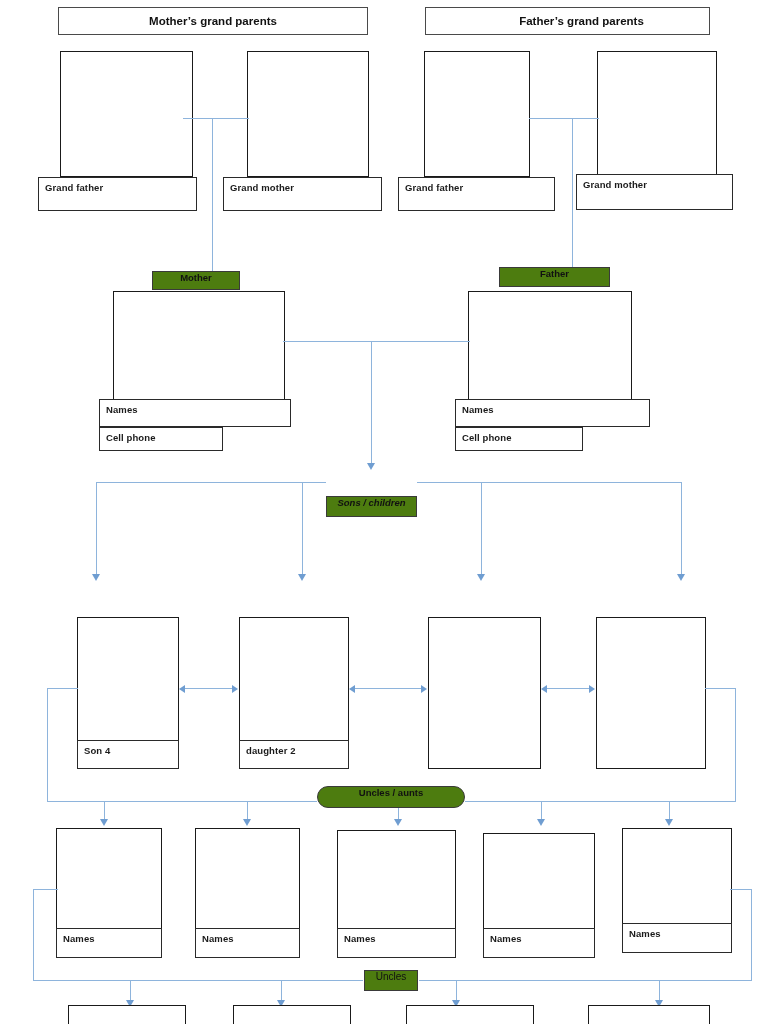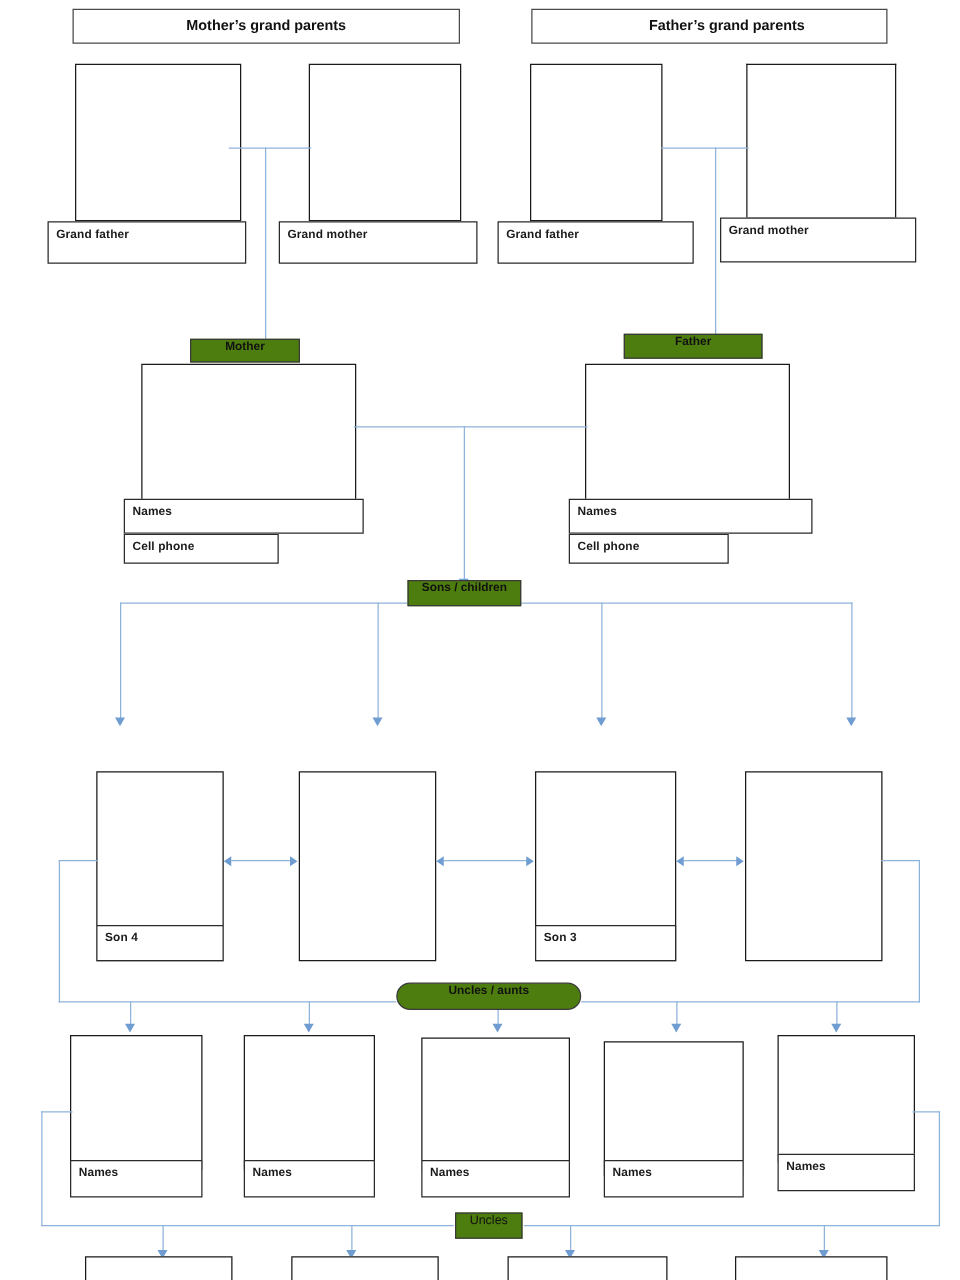--- a/index.html
+++ b/index.html
@@ -157,21 +157,21 @@
     <span>Names</span>
   </div>
   <div class="field" style="left:455px; top:427px; width:128px; height:24px;">
     <span>Cell phone</span>
   </div>
 
   <div class="conn-h" style="left:283px; top:341px; width:187px;"></div>
   <div class="conn-v" style="left:371px; top:341px; height:123px;"></div>
   <div class="arrow-down" style="left:367px; top:463px;"></div>
 
-  <div class="tag" style="left:326px; top:464px; width:91px; height:21px;">
+  <div class="tag" style="left:326px; top:496px; width:91px; height:21px;font-style:italic;">
     <span>Sons / children</span>
   </div>
 
   <div class="conn-h" style="left:96px; top:482px; width:230px;"></div>
   <div class="conn-h" style="left:417px; top:482px; width:265px;"></div>
 
   <div class="conn-v" style="left:96px; top:482px; height:93px;"></div>
   <div class="arrow-down" style="left:92px; top:574px;"></div>
 
   <div class="conn-v" style="left:302px; top:482px; height:93px;"></div>
@@ -182,25 +182,25 @@
 
   <div class="conn-v" style="left:681px; top:482px; height:93px;"></div>
   <div class="arrow-down" style="left:677px; top:574px;"></div>
 
   <div class="photo" style="left:77px; top:617px; width:102px; height:152px;"></div>
   <div class="field" style="left:77px; top:740px; width:102px; height:29px; border-top-width:1.6px;">
     <span>Son 4</span>
   </div>
 
   <div class="photo" style="left:239px; top:617px; width:110px; height:152px;"></div>
+  <div class="field" style="left:239px; top:740px; width:110px; height:29px; border-top-width:1.6px;">
+    <span>daughter 2</span>
+  </div>
 
   <div class="photo" style="left:428px; top:617px; width:113px; height:152px;"></div>
-  <div class="field" style="left:428px; top:740px; width:113px; height:29px; border-top-width:1.6px;">
-    <span>Son 3</span>
-  </div>
 
   <div class="photo" style="left:596px; top:617px; width:110px; height:152px;"></div>
 
   <div class="conn-h" style="left:185px; top:688px; width:48px;"></div>
   <div class="arrow-left" style="left:179px; top:685px;"></div>
   <div class="arrow-right" style="left:232px; top:685px;"></div>
 
   <div class="conn-h" style="left:355px; top:688px; width:67px;"></div>
   <div class="arrow-left" style="left:349px; top:685px;"></div>
   <div class="arrow-right" style="left:421px; top:685px;"></div>

